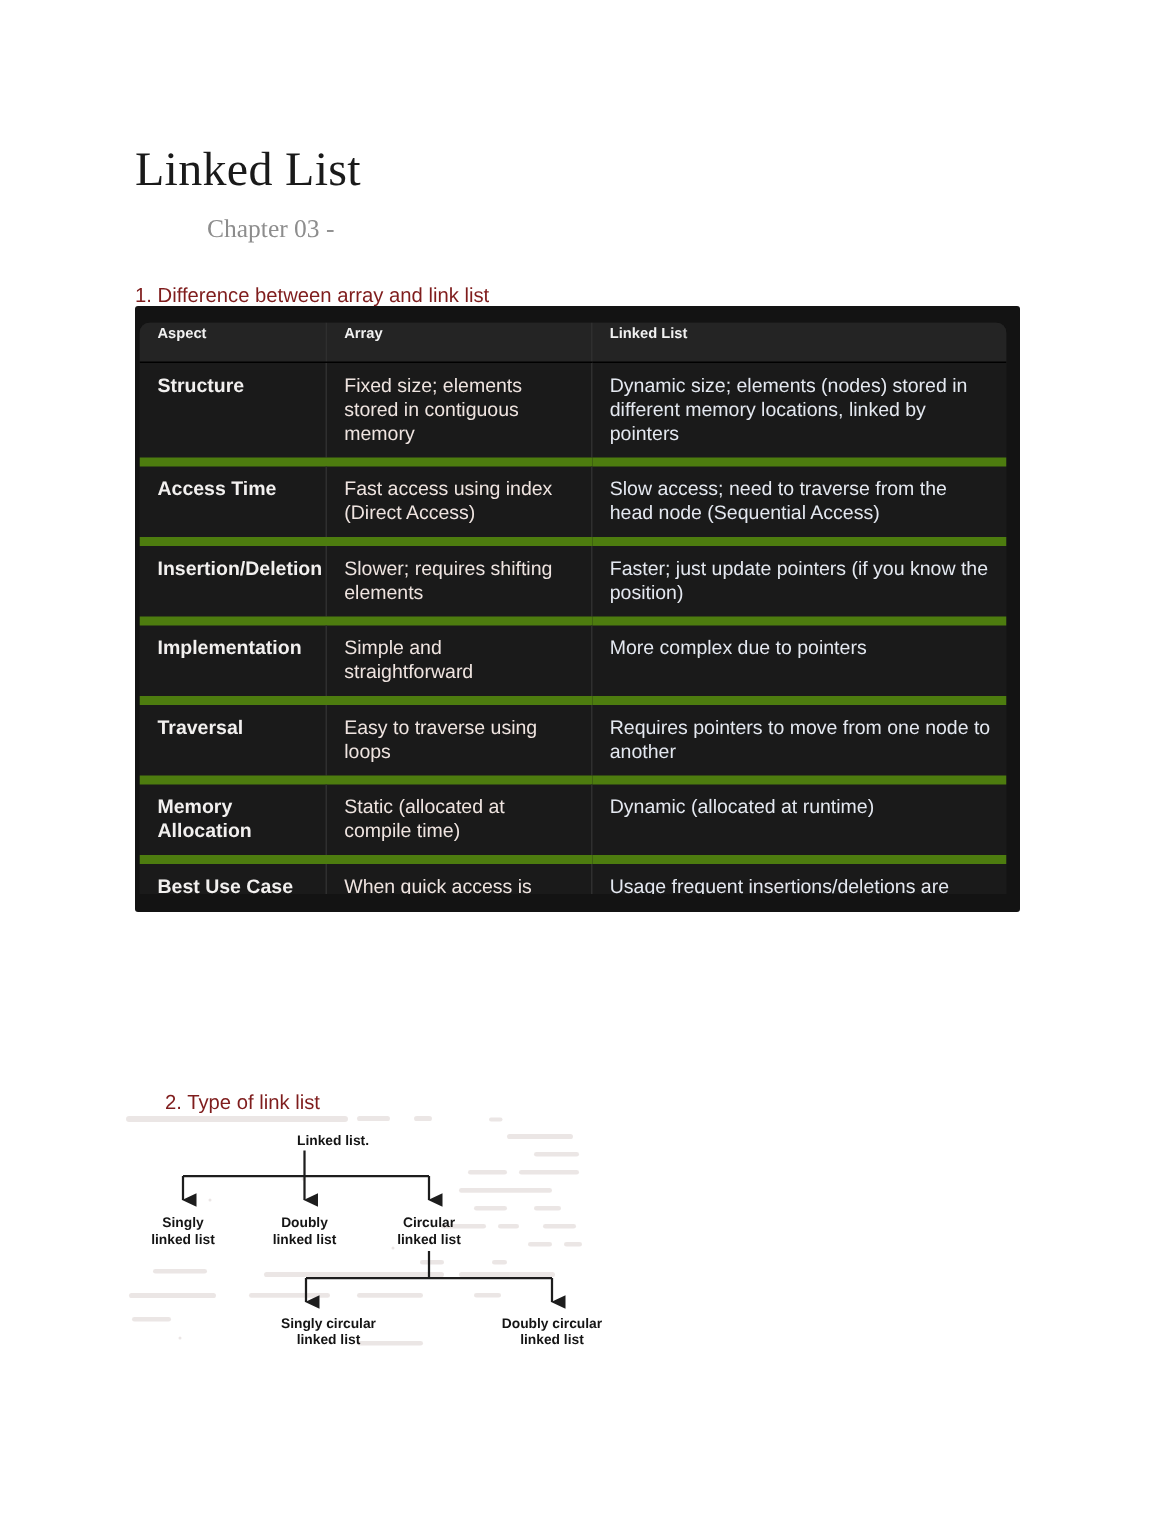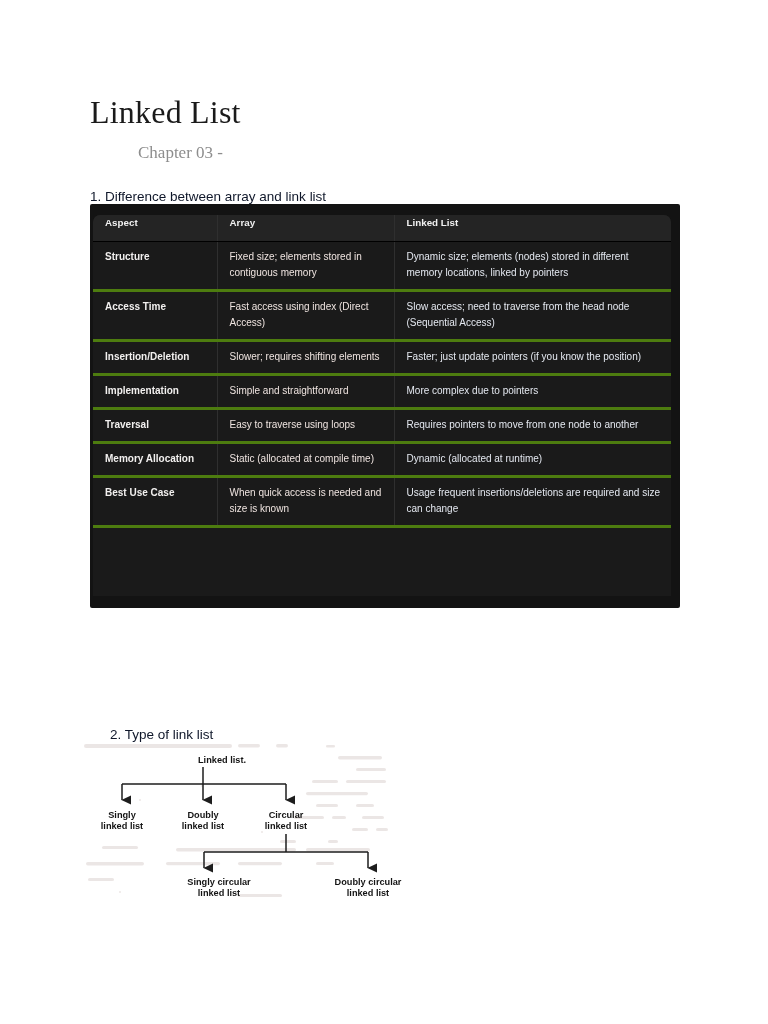--- a/index.html
+++ b/index.html
@@ -45,21 +45,21 @@
     color: #8d8d8d;
     margin-left: 48px;
   }
 
   .section-heading {
     position: absolute;
     left: 90px;
     font-family: "Liberation Sans", sans-serif;
     font-size: 13.5px;
     line-height: 18px;
-    color: #0f172a;
+    color: #7f1d1d;
     white-space: nowrap;
   }
   #heading-1 { top: 188px; }
   #heading-2 { top: 726px; margin-left: 20px; }
 
   
   .table-outer {
     position: absolute;
     left: 90px;
     top: 204px;
@@ -80,24 +80,24 @@
   }
   table.cmp {
     width: 100%;
     border-collapse: collapse;
     table-layout: fixed;
   }
   table.cmp th, table.cmp td {
     text-align: left;
     vertical-align: top;
     padding: 7px 10px 8px 12px;
-    font-size: 10px;
+    font-size: 13px;
     line-height: 16px;
     border-right: 1px solid #2f2f2f;
-    border-bottom: 3px solid #4d7c0f;
+    border-bottom: 6px solid #4d7c0f;
   }
   table.cmp th:last-child, table.cmp td:last-child { border-right: none; }
   table.cmp thead th {
     background: #242424;
     color: #f1f1f1;
     font-weight: 700;
     font-size: 9.8px;
     padding-top: 0;
     padding-bottom: 10px;
     border-bottom: 1px solid #000000;

